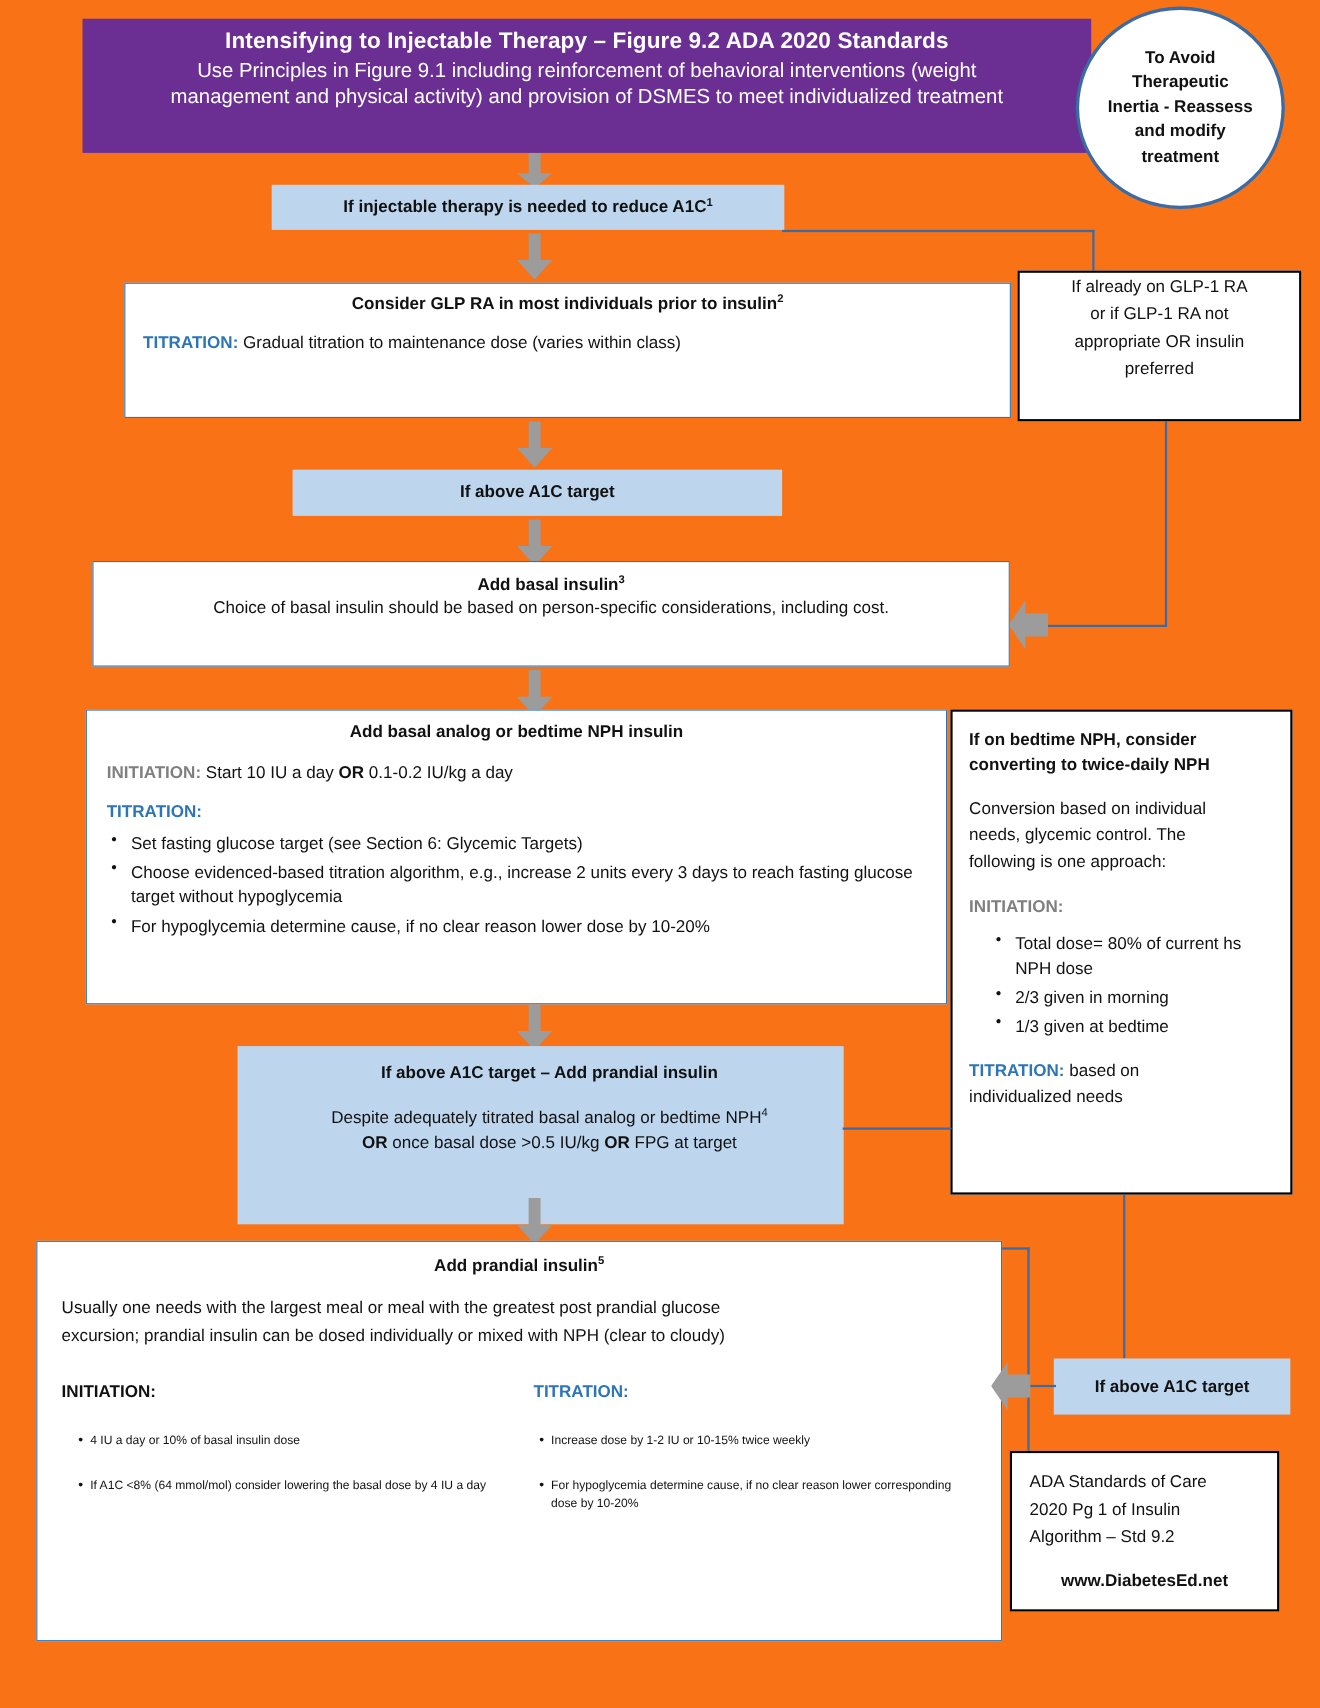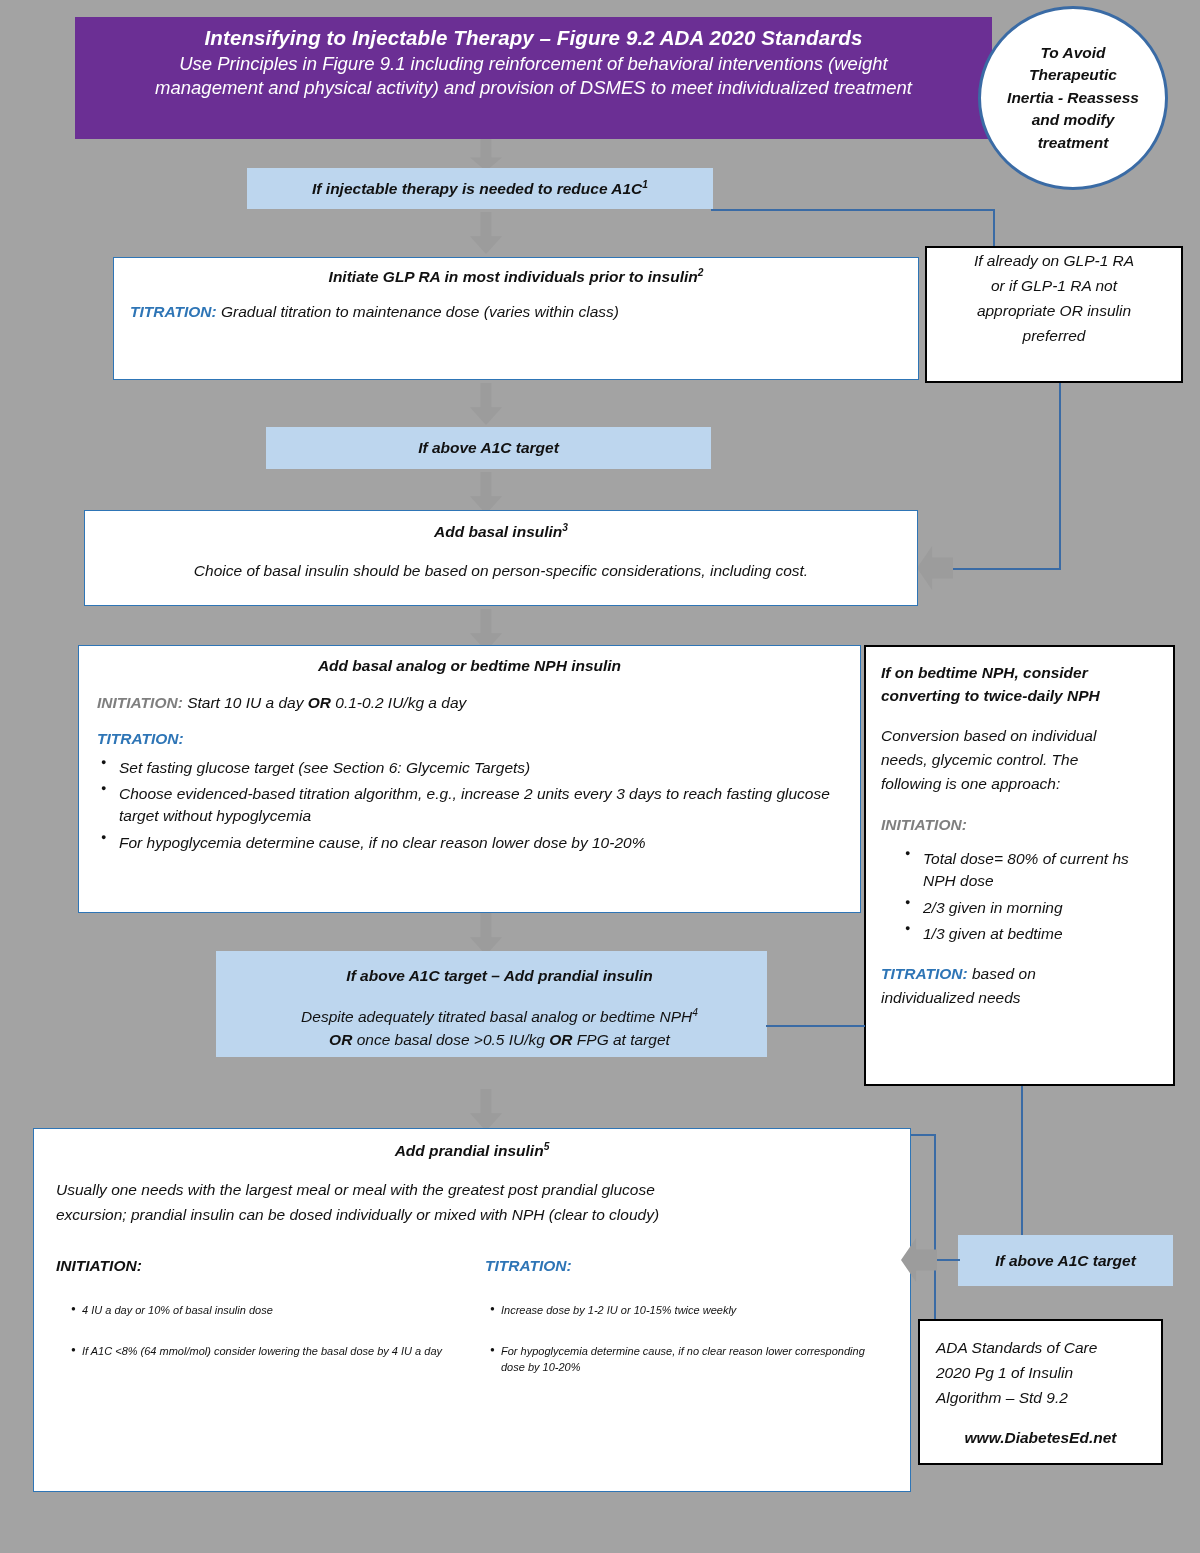--- a/index.html
+++ b/index.html
@@ -1,17 +1,17 @@
 <!DOCTYPE html>
 <html><head>
 <meta charset="utf-8">
 <style>
   html,body{margin:0;padding:0;background:#ffffff;}
   body{font-family:"Liberation Sans","DejaVu Sans",sans-serif;color:#111;}
-  #page{position:relative;width:1200px;height:1553px;overflow:hidden;background:#a3a3a3;font-style:italic;}
+  #page{position:relative;width:1200px;height:1553px;overflow:hidden;background:#f97316;}
 
   .abs{position:absolute;box-sizing:border-box;}
 
   
   .banner{
     background:#6B2F94;color:#fff;text-align:center;
     padding:8px 14px 10px 14px;line-height:1.30;
   }
   .banner .t1{font-size:20.5px;font-weight:bold;letter-spacing:.1px;}
   .banner .t2{font-size:18.5px;font-weight:normal;}
@@ -89,21 +89,21 @@
     </span>
   </div>
 
   <div class="abs hline" style="left:711px;top:209px;width:284px;"></div>
   <div class="abs vline" style="left:993px;top:209px;height:44px;"></div>
 
   <div class="abs arrow-down" style="left:470px;top:212px;width:32px;height:42px;"></div>
 
   <div class="abs box-outline" style="left:113px;top:257px;width:806px;height:123px;padding:10px 16px 0 16px;">
     <div class="hd" style="margin-bottom:14px;">
-      <span>Initiate GLP RA in most individuals prior to insulin</span><sup>2</sup>
+      <span>Consider GLP RA in most individuals prior to insulin</span><sup>2</sup>
     </div>
     <div class="body-t">
       <span class="lbl-blue">TITRATION:</span>
       <span>Gradual titration to maintenance dose (varies within class)</span>
     </div>
   </div>
 
   <div class="abs box-black ctr" style="left:925px;top:246px;width:258px;height:137px;display:flex;justify-content:center;">
     <div class="body-t" style="line-height:1.62;">
       <div>If already on GLP-1 RA</div>
@@ -119,21 +119,21 @@
 
   <div class="abs arrow-down" style="left:470px;top:383px;width:32px;height:42px;"></div>
 
   <div class="abs blue-fill" style="left:266px;top:427px;width:445px;height:42px;display:flex;align-items:center;justify-content:center;">
     <span class="hd">If above A1C target</span>
   </div>
 
   <div class="abs arrow-down" style="left:470px;top:472px;width:32px;height:42px;"></div>
 
   <div class="abs box-outline" style="left:84px;top:510px;width:834px;height:96px;padding:12px 16px 0 16px;">
-    <div class="hd" style="margin-bottom:18px;">
+    <div class="hd" style="">
       <span>Add basal insulin</span><sup>3</sup>
     </div>
     <div class="body-t ctr">Choice of basal insulin should be based on person-specific considerations, including cost.</div>
   </div>
 
   <div class="abs arrow-down" style="left:470px;top:609px;width:32px;height:42px;"></div>
 
   <div class="abs box-outline" style="left:78px;top:645px;width:783px;height:268px;padding:11px 18px 0 18px;">
     <div class="hd" style="margin-bottom:16px;">Add basal analog or bedtime NPH insulin</div>
     <div class="body-t" style="margin-bottom:13px;">
@@ -169,21 +169,21 @@
       <li>1/3 given at bedtime</li>
     </ul>
     <div class="body-t" style="margin-top:16px;line-height:1.55;">
       <div><span class="lbl-blue">TITRATION:</span><span> based on</span></div>
       <div>individualized needs</div>
     </div>
   </div>
 
   <div class="abs arrow-down" style="left:470px;top:913px;width:32px;height:42px;"></div>
 
-  <div class="abs blue-fill ctr" style="left:216px;top:951px;width:551px;height:106px;padding:16px 14px 0 30px;">
+  <div class="abs blue-fill ctr" style="left:216px;top:951px;width:551px;height:162px;padding:16px 14px 0 30px;">
     <div class="hd" style="margin-bottom:20px;">If above A1C target – Add prandial insulin</div>
     <div class="body-t">
       <span>Despite adequately titrated basal analog or bedtime NPH</span><sup>4</sup>
     </div>
     <div class="body-t">
       <span class="b">OR</span><span> once basal dose &gt;0.5 IU/kg </span><span class="b">OR</span><span> FPG at target</span>
     </div>
   </div>
 
   <div class="abs hline" style="left:766px;top:1025px;width:99px;"></div>

